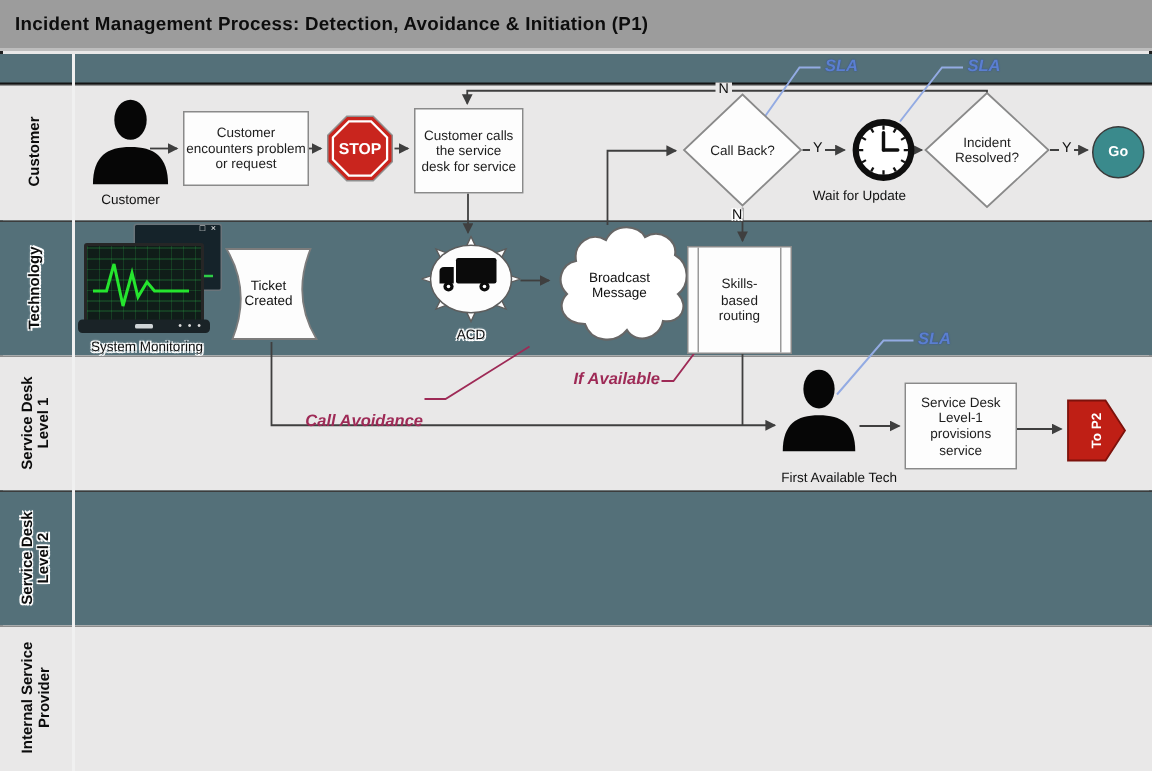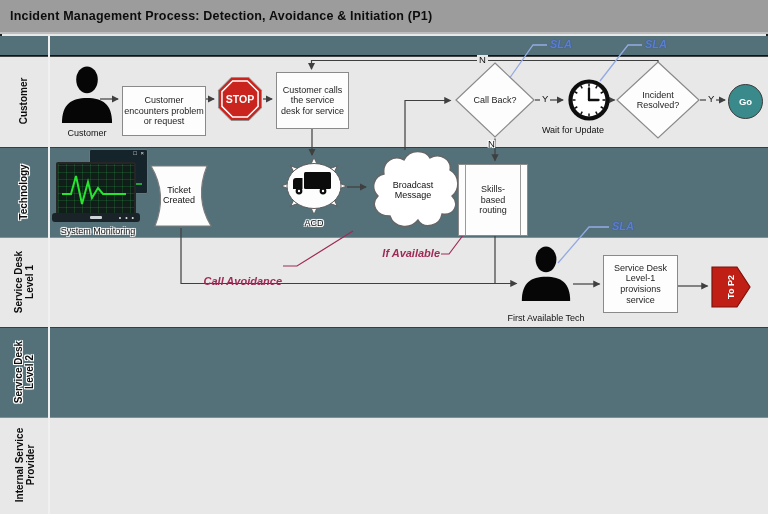--- a/index.html
+++ b/index.html
@@ -122,21 +122,21 @@
   <span class="edge-label" style="left:540px;top:94px;">Y</span>
   <span class="edge-label" style="left:706px;top:94px;">Y</span>
   <span class="edge-label nobg halo" style="left:486px;top:139px;">N</span>
 
   <svg class="svgshape" style="left:61px;top:66px;" width="52" height="57" viewBox="0 0 60 66">
     <ellipse cx="30" cy="16" rx="12.5" ry="15.5" fill="#060606"></ellipse>
     <path d="M1,66 C1,44 12,37 30,37 C48,37 59,44 59,66 Z" fill="#060606"></path>
   </svg>
   <div class="shape-label" style="left:57px;top:128px;width:60px;">Customer</div>
 
-  <div class="process" style="left:122px;top:74px;width:84px;height:50px;margin-top:12px;">Customer encounters problem or request</div>
+  <div class="process" style="left:122px;top:74px;width:84px;height:50px;">Customer encounters problem or request</div>
 
   <svg class="svgshape" style="left:217px;top:76px;" width="46" height="46" viewBox="0 0 46 46">
     <polygon points="14.2,1.5 31.8,1.5 44.5,14.2 44.5,31.8 31.8,44.5 14.2,44.5 1.5,31.8 1.5,14.2" fill="#c9251e" stroke="#8f8f8f" stroke-width="1"></polygon>
     <polygon points="14.2,1.5 31.8,1.5 44.5,14.2 44.5,31.8 31.8,44.5 14.2,44.5 1.5,31.8 1.5,14.2" fill="none" stroke="#ffffff" stroke-width="1.8" transform="translate(23,23) scale(0.84) translate(-23,-23)"></polygon>
     <text x="23" y="26.5" text-anchor="middle" font-size="10.5" font-weight="bold" fill="#ffffff" font-family="Liberation Sans, sans-serif">STOP</text>
   </svg>
 
   <div class="process" style="left:276px;top:72px;width:73px;height:57px;padding:0 3px;">Customer calls the service desk for service</div>
 
   <div class="diamond" style="left:455px;top:62px;width:80px;height:76px;">
@@ -235,21 +235,21 @@
   <div class="process" style="left:458px;top:164px;width:70px;height:72px;padding:16px 10px;">
     <div class="subbar" style="left:6px;"></div>
     <div class="subbar" style="right:6px;"></div>
     <span>Skills-based routing</span>
   </div>
 
   <svg class="svgshape" style="left:521px;top:246px;" width="50" height="55" viewBox="0 0 60 66">
     <ellipse cx="30" cy="16" rx="12.5" ry="15.5" fill="#060606"></ellipse>
     <path d="M1,66 C1,44 12,37 30,37 C48,37 59,44 59,66 Z" fill="#060606"></path>
   </svg>
-  <div class="shape-label" style="left:494px;top:313px;width:104px;">First Available Tech</div>
+  <div class="shape-label" style="left:494px;top:313px;width:104px;text-align:right;">First Available Tech</div>
 
   <div class="process" style="left:603px;top:255px;width:75px;height:58px;padding:0 6px;">Service Desk Level-1 provisions service</div>
 
   <svg class="svgshape" style="left:711px;top:266px;" width="40" height="42" viewBox="0 0 40 42">
     <polygon points="1,1 26,1 39,21 26,41 1,41" fill="#bf1f15" stroke="#7d120c" stroke-width="1.2"></polygon>
   </svg>
   <div id="p2-label-wrap">
     <span>To P2</span>
   </div>
 

